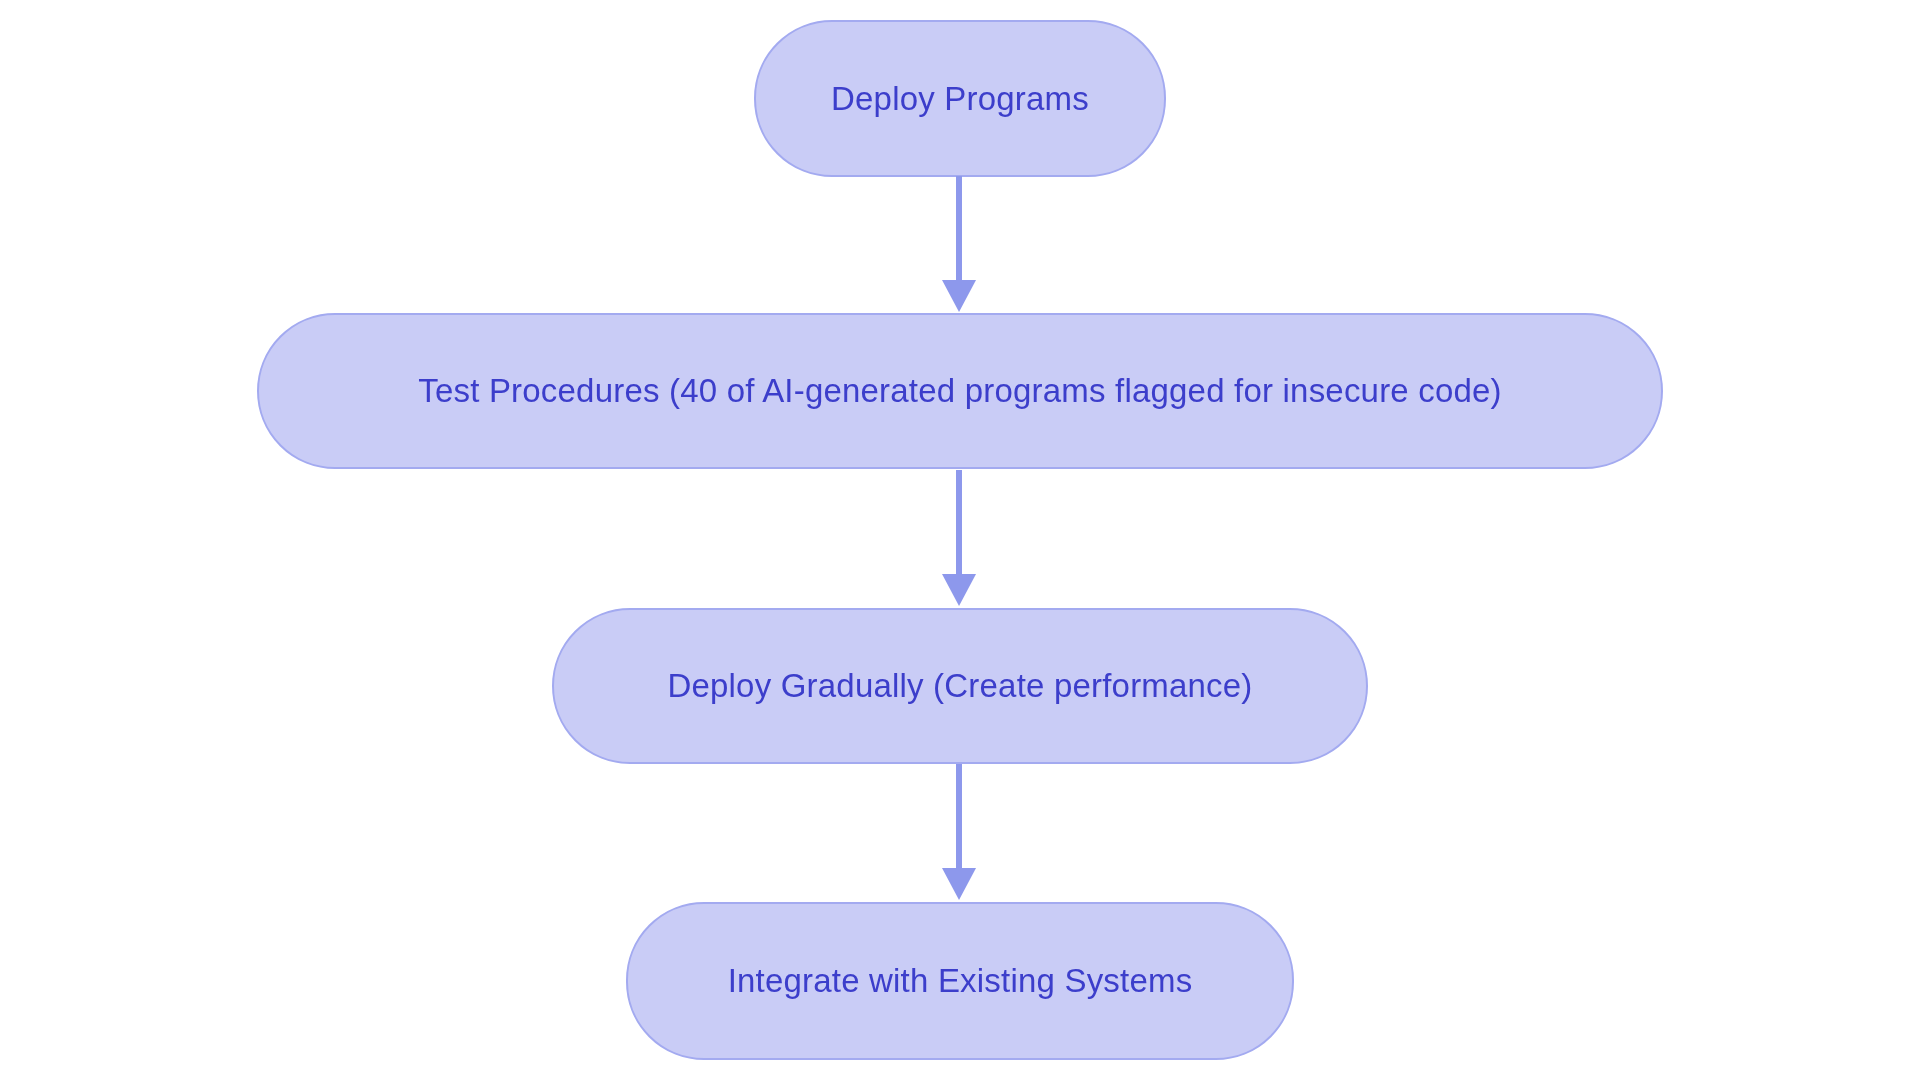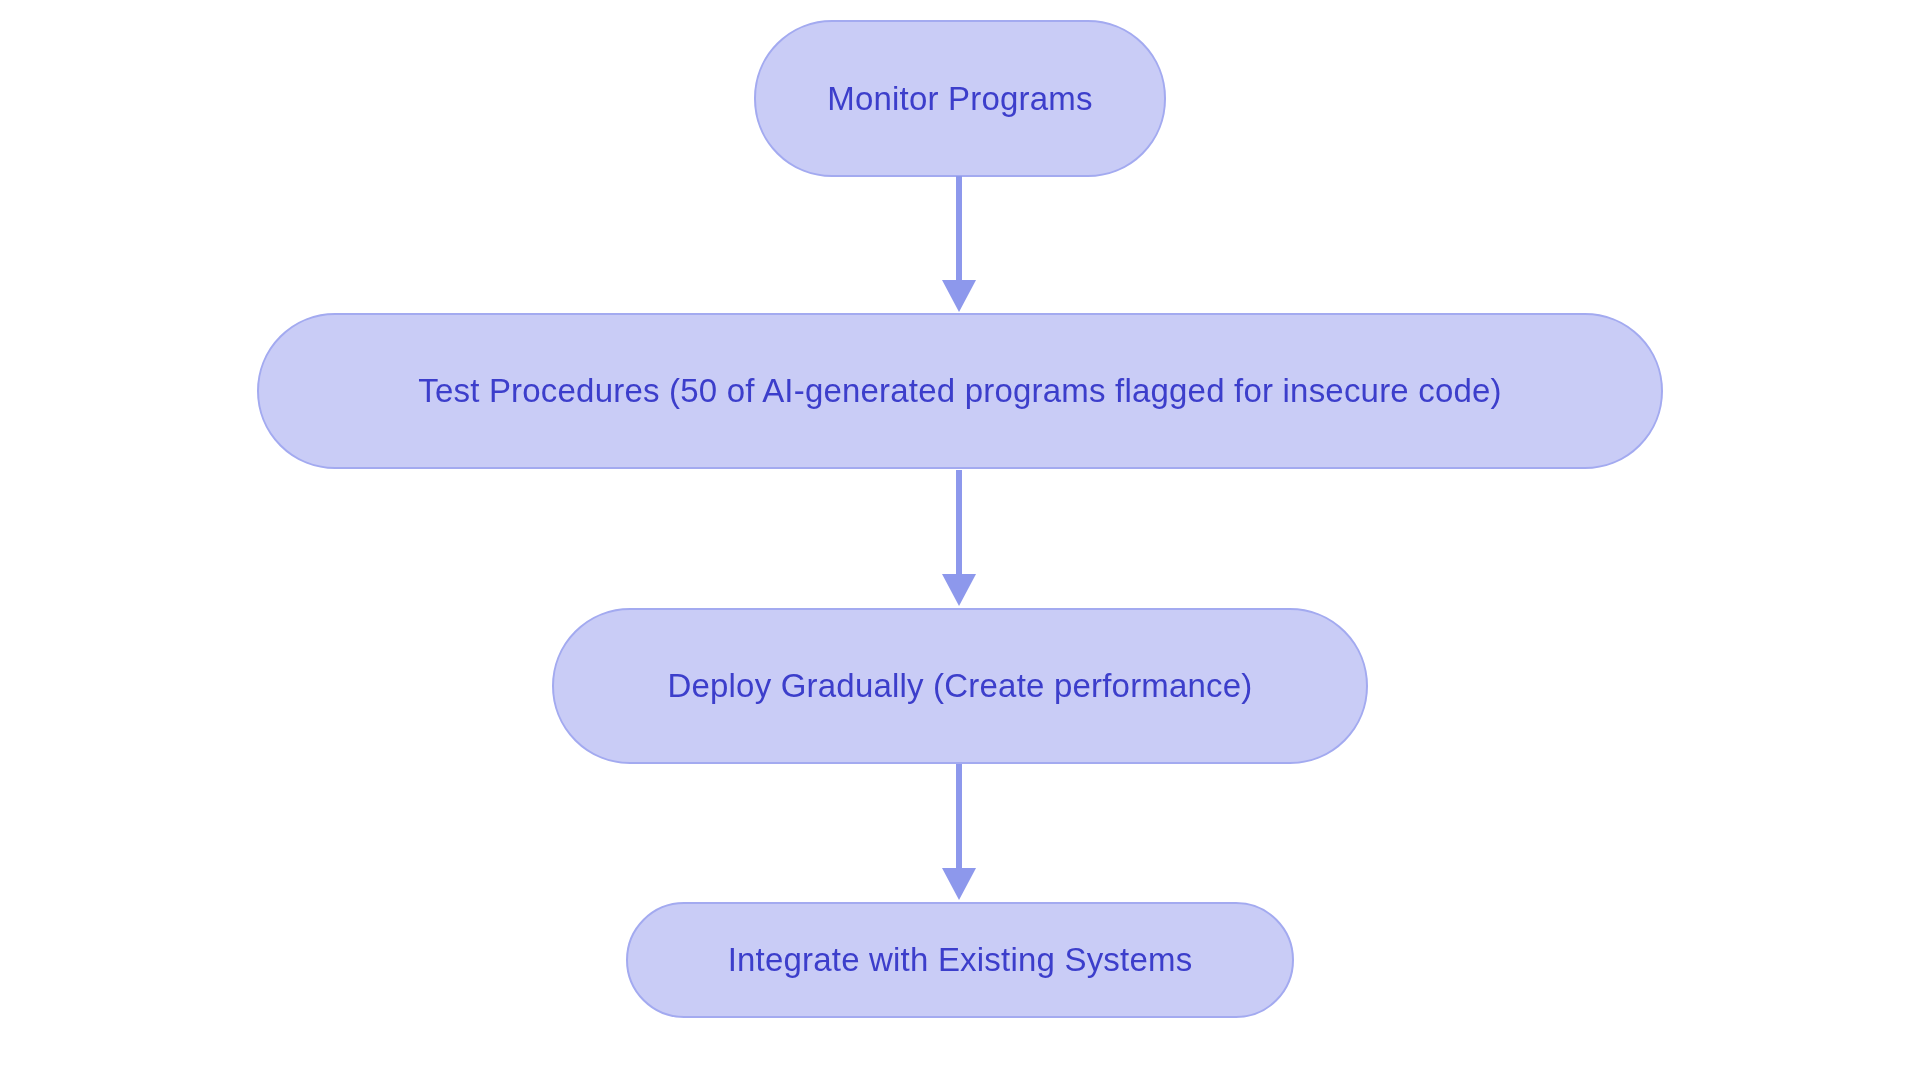--- a/index.html
+++ b/index.html
@@ -34,45 +34,45 @@
     font-size: 33px;
     font-weight: 400;
     letter-spacing: 0.2px;
     padding: 0 40px;
     white-space: nowrap;
     cursor: default;
   }
   #node-create    { left: 754px; top: 20px;  width: 412px;  height: 157px; }
   #node-test      { left: 257px; top: 313px; width: 1406px; height: 156px; }
   #node-deploy    { left: 552px; top: 608px; width: 816px;  height: 156px; }
-  #node-integrate { left: 626px; top: 902px; width: 668px;  height: 116px; align-items: center; }
+  #node-integrate { left: 626px; top: 902px; width: 668px;  height: 158px; align-items: center; }
 
   .connector { position: absolute; width: 44px; }
   #arrow-1 { left: 937px; top: 176px; height: 138px; }
   #arrow-2 { left: 937px; top: 470px; height: 138px; }
   #arrow-3 { left: 937px; top: 764px; height: 138px; }
   .connector line    { stroke: var(--arrow); stroke-width: 6; }
   .connector polygon { fill: var(--arrow); }
 </style>
 </head>
 <body>
 
 <div class="canvas">
 
   <div class="flow-node" id="node-create">
-    <span>Monitor Programs</span>
+    <span>Deploy Programs</span>
   </div>
 
   <svg class="connector" id="arrow-1" viewBox="0 0 44 138" aria-hidden="true">
     <line x1="22" y1="0" x2="22" y2="106"></line>
     <polygon points="5,104 39,104 22,136"></polygon>
   </svg>
 
   <div class="flow-node" id="node-test">
-    <span>Test Procedures (50 of AI-generated programs flagged for insecure code)</span>
+    <span>Test Procedures (40 of AI-generated programs flagged for insecure code)</span>
   </div>
 
   <svg class="connector" id="arrow-2" viewBox="0 0 44 138" aria-hidden="true">
     <line x1="22" y1="0" x2="22" y2="106"></line>
     <polygon points="5,104 39,104 22,136"></polygon>
   </svg>
 
   <div class="flow-node" id="node-deploy">
     <span>Deploy Gradually (Create performance)</span>
   </div>

